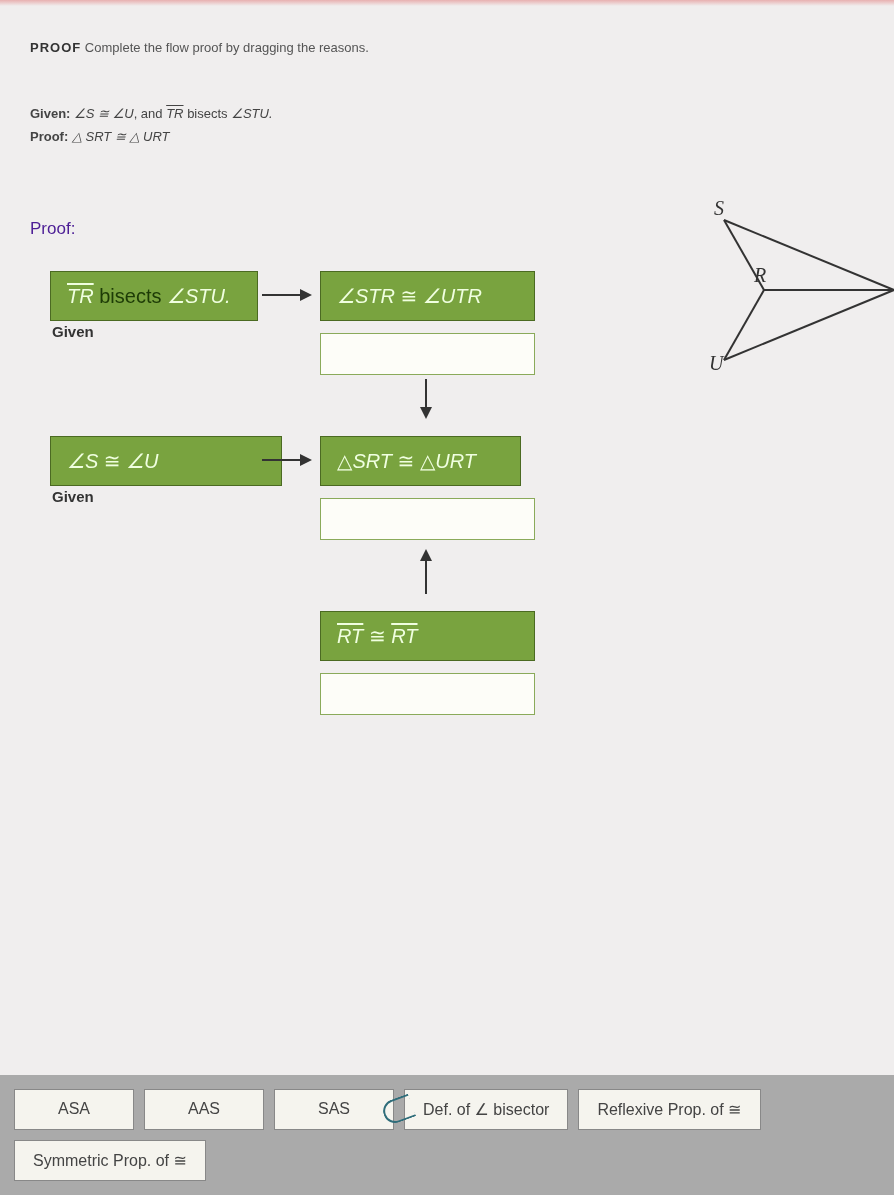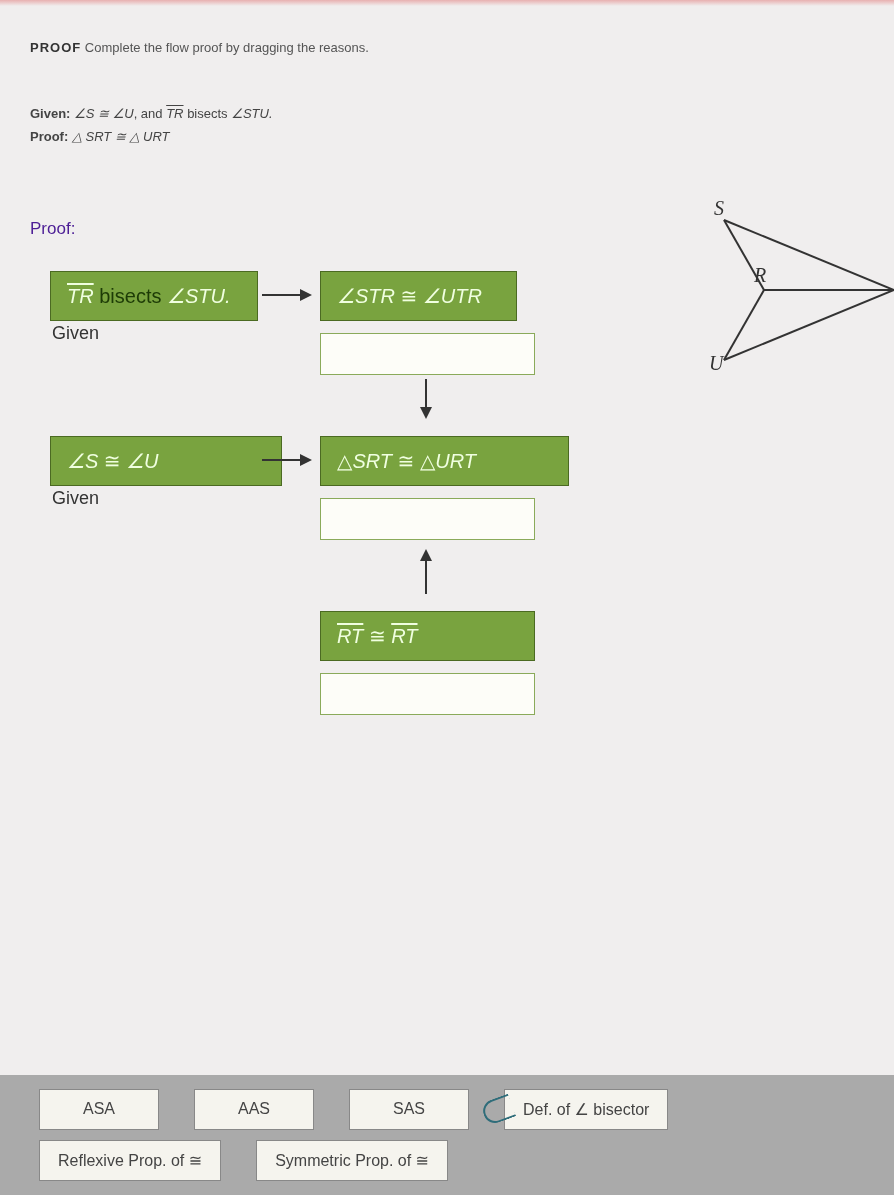--- a/index.html
+++ b/index.html
@@ -23,27 +23,27 @@
   .setup .math { font-style: italic; }
   .diagram-holder { position: absolute; top: 200px; right: 0; width: 200px; height: 180px; }
   .diagram-holder svg { overflow: visible; }
   .diagram-holder text { font-style: italic; font-family: serif; font-size: 20px; fill: #333; }
   .proof-label { font-weight: normal; font-size: 17px; margin-top: 70px; margin-bottom: 22px; color:#4c1d95; }
   .flow { position: relative; height: 600px; }
   .box { position: absolute; border:1px solid #555; padding: 12px 16px; font-size: 20px; font-style: italic; color:#1b3a0e; min-width:180px; text-align:left; }
   .green { background: #79a33f; color:#1d3b06; border-color:#4b6a22; }
   .green span { color: #f0ffe0; }
   .empty-slot { position:absolute; border:1px solid #8aaa5a; background:#fdfdf8; height:42px; }
-  .caption { position:absolute; font-size:18px; font-weight:normal; color:#333; }
+  .caption { position:absolute; font-size:15px; font-weight:bold; color:#333; }
   .arrow-line { background:#333; position:absolute; }
   .arrow-head-r::after { content:''; position:absolute; right:-10px; top:-5px; border-left:12px solid #333; border-top:6px solid transparent; border-bottom:6px solid transparent; }
   .arrow-head-d::after { content:''; position:absolute; bottom:-10px; left:-5px; border-top:12px solid #333; border-left:6px solid transparent; border-right:6px solid transparent; }
   .arrow-head-u::after { content:''; position:absolute; top:-10px; left:-5px; border-bottom:12px solid #333; border-left:6px solid transparent; border-right:6px solid transparent; }
   .choices-bar { position:absolute; bottom:0; left:0; right:0; background:#aaa; padding:14px 14px; display:flex; flex-wrap:wrap; gap:10px; }
-  .choice { background:#f5f4ee; border:1px solid #888; padding:10px 18px; font-size:16px; color:#444; cursor:grab; min-width:120px; text-align:center;margin-left:25px; }
+  .choice { background:#f5f4ee; border:1px solid #888; padding:10px 18px; font-size:16px; color:#444; cursor:grab; min-width:120px; text-align:center; }
   .held { position: relative; }
   .held::before { content:''; position:absolute; left:-22px; top:8px; width:28px; height:20px; border:2px solid #2f6d7a; border-right:none; border-top-left-radius:14px; border-bottom-left-radius:14px; transform:rotate(-20deg); }
   .ovl { text-decoration: overline; }
 </style>
 </head>
 <body>
 <div class="top-border"></div>
 
 <div class="title-line">
   <b>PROOF</b>
@@ -85,35 +85,35 @@
 
 <div class="flow">
 
   <div class="box green" style="top:10px; left:20px; width:208px;">
     <span class="ovl">TR</span> <span style="font-style:normal;color:#1d3b06;">bisects</span> <span>∠STU.</span>
   </div>
   <div class="caption" style="top:62px; left:22px;">Given</div>
 
   <div class="arrow-line arrow-head-r" style="top:33px; left:232px; width:40px; height:2px;"></div>
 
-  <div class="box green" style="top:10px; left:290px; width:197px;">
+  <div class="box green" style="top:10px; left:290px; width:215px;">
     <span>∠STR</span> <span style="font-style:normal">≅</span> <span>∠UTR</span>
   </div>
   <div class="empty-slot" style="top:72px; left:290px; width:215px;"></div>
 
   <div class="arrow-line arrow-head-d" style="top:118px; left:395px; width:2px; height:30px;"></div>
 
   <div class="box green" style="top:175px; left:20px; width:232px;">
     <span>∠S</span> <span style="font-style:normal">≅</span> <span>∠U</span>
   </div>
   <div class="caption" style="top:227px; left:22px;">Given</div>
 
   <div class="arrow-line arrow-head-r" style="top:198px; left:232px; width:40px; height:2px;"></div>
 
-  <div class="box green" style="top:175px; left:290px; width:249px;">
+  <div class="box green" style="top:175px; left:290px; width:201px;">
     <span style="font-style:normal">△</span><span>SRT</span> <span style="font-style:normal">≅</span> <span style="font-style:normal">△</span><span>URT</span>
   </div>
   <div class="empty-slot" style="top:237px; left:290px; width:215px;"></div>
 
   <div class="arrow-line arrow-head-u" style="top:298px; left:395px; width:2px; height:35px;"></div>
 
   <div class="box green" style="top:350px; left:290px; width:215px;">
     <span class="ovl">RT</span> <span style="font-style:normal">≅</span> <span class="ovl">RT</span>
   </div>
   <div class="empty-slot" style="top:412px; left:290px; width:215px;"></div>

